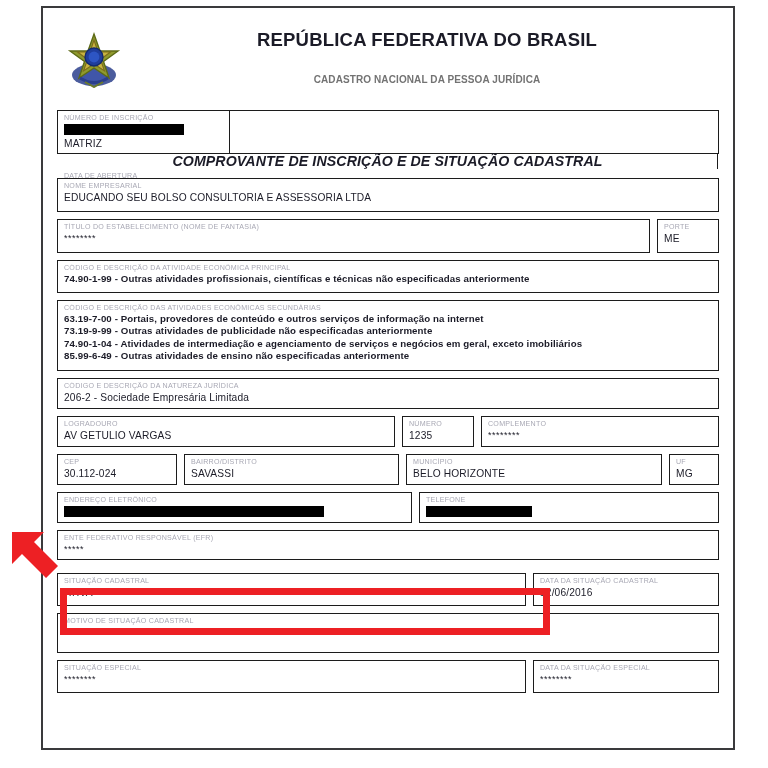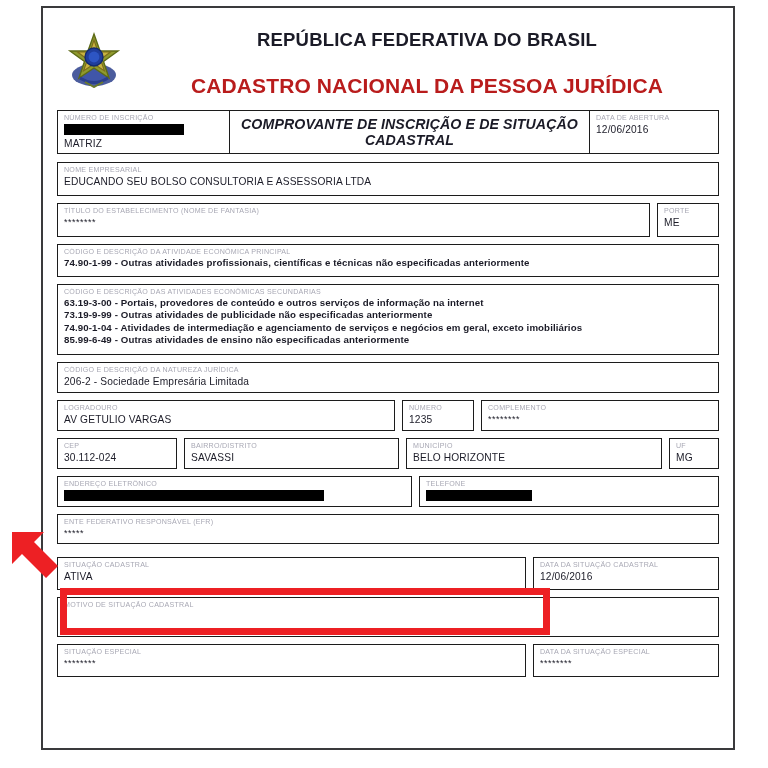--- a/index.html
+++ b/index.html
@@ -59,23 +59,23 @@
   }
   .title-main {
     font-size: 18.5px;
     font-weight: bold;
     color: #1b1b27;
     letter-spacing: 0.2px;
     line-height: 1.1;
     padding-top: 10px;
   }
   .title-sub {
-    font-size: 21px;
+    font-size: 10px;
     font-weight: bold;
-    color: #b91c1c;
+    color: #737373;
     letter-spacing: 0.1px;
     padding-top: 24px;
   }
 
   
   .row {
     display: flex;
     gap: 7px;
     margin-bottom: 7px;
   }
@@ -126,22 +126,23 @@
     background: #000000;
     height: 11px;
     margin-top: 1px;
   }
 
   
   .ident-strip {
     display: flex;
     border: 1.6px solid #1c1c1c;
     box-sizing: border-box;
-    margin-bottom: 8px;
+    margin-bottom: 24px;
     height: 44px;
+    flex-direction: column;
   }
   .ident-cell {
     padding: 3px 6px;
     box-sizing: border-box;
     position: relative;
   }
   .ident-num { width: 172px; border-right: 1.6px solid #1c1c1c; }
   .ident-mid {
     flex: 1;
     border-right: 1.6px solid #1c1c1c;
@@ -246,21 +247,21 @@
       <div class="row">
         <div class="fbox multi" style="flex:1; height:33px;">
           <div class="flabel">CÓDIGO E DESCRIÇÃO DA ATIVIDADE ECONÔMICA PRINCIPAL</div>
           <div class="line">74.90-1-99 - Outras atividades profissionais, científicas e técnicas não especificadas anteriormente</div>
         </div>
       </div>
 
       <div class="row">
         <div class="fbox multi" style="flex:1; height:71px;">
           <div class="flabel">CÓDIGO E DESCRIÇÃO DAS ATIVIDADES ECONÔMICAS SECUNDÁRIAS</div>
-          <div class="line">63.19-3-00 - Portais, provedores de conteúdo e outros serviços de informação na internet</div>
+          <div class="line">63.19-7-00 - Portais, provedores de conteúdo e outros serviços de informação na internet</div>
           <div class="line">73.19-9-99 - Outras atividades de publicidade não especificadas anteriormente</div>
           <div class="line">74.90-1-04 - Atividades de intermediação e agenciamento de serviços e negócios em geral, exceto imobiliários</div>
           <div class="line">85.99-6-49 - Outras atividades de ensino não especificadas anteriormente</div>
         </div>
       </div>
 
       <div class="row">
         <div class="fbox" style="flex:1; height:31px;">
           <div class="flabel">CÓDIGO E DESCRIÇÃO DA NATUREZA JURÍDICA</div>
           <div class="fvalue">206-2 - Sociedade Empresária Limitada</div>

